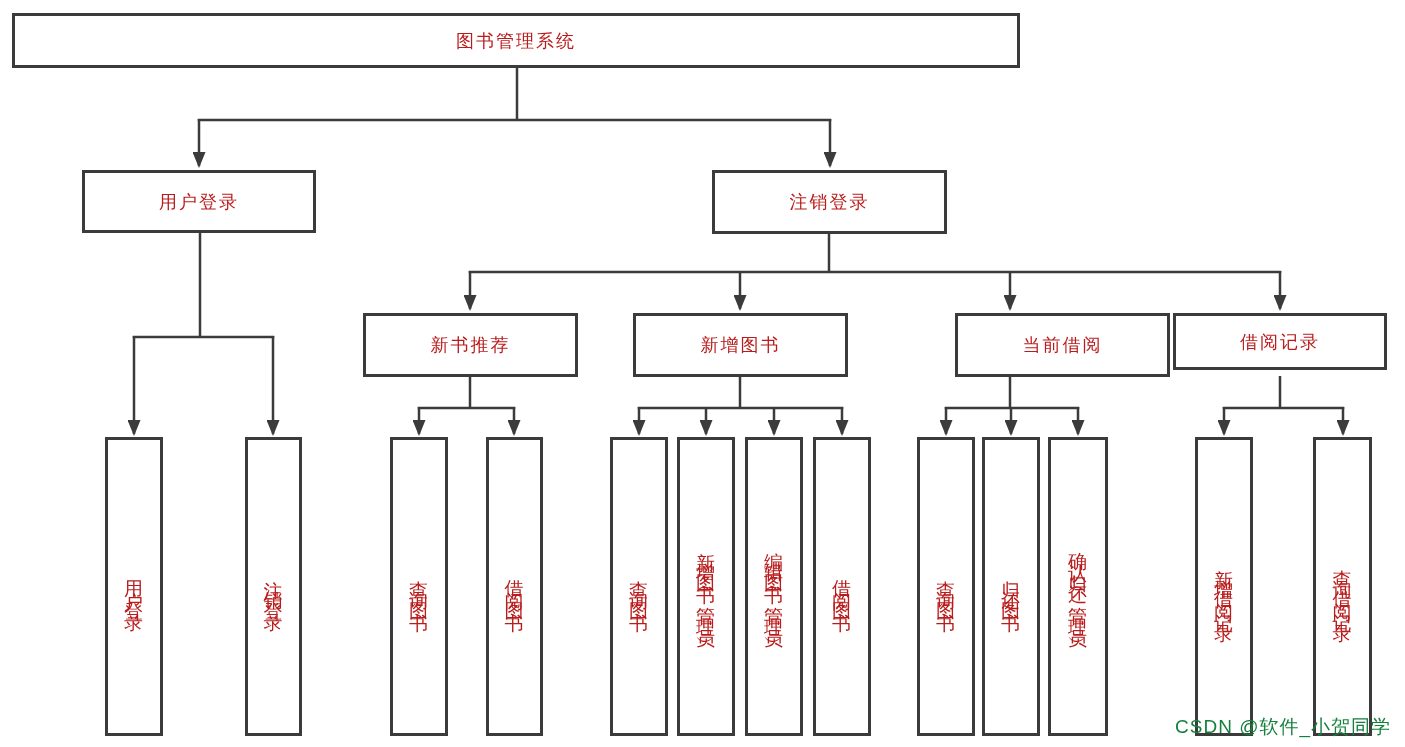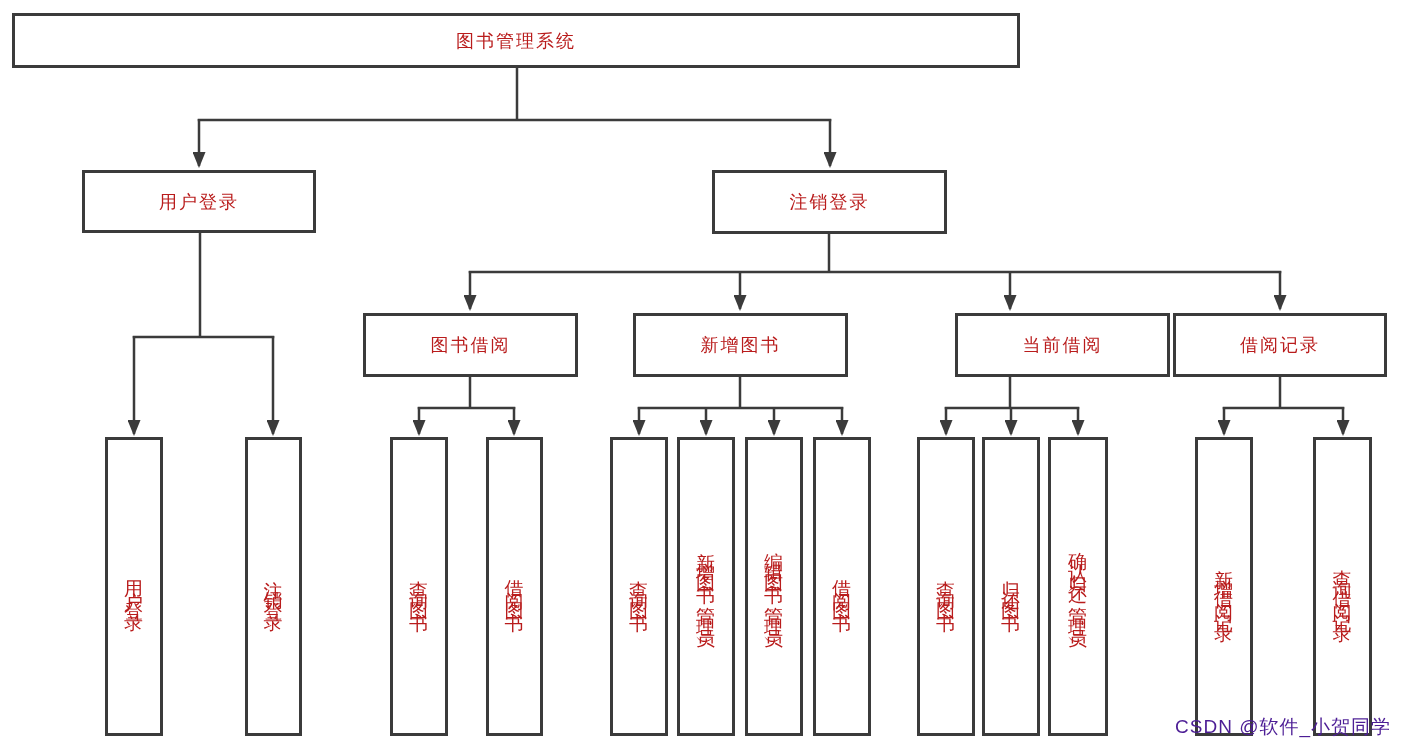--- a/index.html
+++ b/index.html
@@ -15,21 +15,21 @@
     display:flex;align-items:center;justify-content:center;
     text-align:center;
   }
   .h-node{font-size:18px;letter-spacing:2px;white-space:nowrap;}
   .v-node{
     writing-mode:vertical-rl;text-orientation:mixed;
     font-size:19px;letter-spacing:11px;line-height:1;
   }
   #watermark{
     position:absolute;right:14px;bottom:7px;z-index:5;
-    color:#4c1d95;font-size:19px;letter-spacing:1px;white-space:nowrap;
+    color:#15803d;font-size:19px;letter-spacing:1px;white-space:nowrap;
   }
 </style>
 </head>
 <body>
 
 <svg id="wires" width="1405" height="747" viewBox="0 0 1405 747">
   <defs>
     <marker id="arw" viewBox="0 0 13 16" refX="6.5" refY="14" markerWidth="13" markerHeight="16" markerUnits="userSpaceOnUse" orient="0">
       <polygon points="0,0 13,0 6.5,16" fill="#3b3b3b"></polygon>
     </marker>
@@ -76,24 +76,24 @@
     <line x1="1224" y1="407" x2="1224" y2="434" marker-end="url(#arw)"></line>
     <line x1="1343" y1="407" x2="1343" y2="434" marker-end="url(#arw)"></line>
   </g>
 </svg>
 
 <div class="node h-node" style="left:12px;top:13px;width:1008px;height:55px">图书管理系统</div>
 
 <div class="node h-node" style="left:82px;top:170px;width:234px;height:63px">用户登录</div>
 <div class="node h-node" style="left:712px;top:170px;width:235px;height:64px">注销登录</div>
 
-<div class="node h-node" style="left:363px;top:313px;width:215px;height:64px">图书借阅</div>
+<div class="node h-node" style="left:363px;top:313px;width:215px;height:64px">新书推荐</div>
 <div class="node h-node" style="left:633px;top:313px;width:215px;height:64px">新增图书</div>
 <div class="node h-node" style="left:955px;top:313px;width:215px;height:64px">当前借阅</div>
-<div class="node h-node" style="left:1173px;top:313px;width:214px;height:64px">借阅记录</div>
+<div class="node h-node" style="left:1173px;top:313px;width:214px;height:57px">借阅记录</div>
 
 <div class="node v-node" style="left:105px;top:437px;width:58px;height:299px">用户登录</div>
 <div class="node v-node" style="left:245px;top:437px;width:57px;height:299px">注销登录</div>
 <div class="node v-node" style="left:390px;top:437px;width:58px;height:299px">查询图书</div>
 <div class="node v-node" style="left:486px;top:437px;width:57px;height:299px">借阅图书</div>
 <div class="node v-node" style="left:610px;top:437px;width:58px;height:299px">查询图书</div>
 <div class="node v-node" style="left:677px;top:437px;width:58px;height:299px">新增图书（管理员）</div>
 <div class="node v-node" style="left:745px;top:437px;width:58px;height:299px">编辑图书（管理员）</div>
 <div class="node v-node" style="left:813px;top:437px;width:58px;height:299px">借阅图书</div>
 <div class="node v-node" style="left:917px;top:437px;width:58px;height:299px">查询图书</div>

